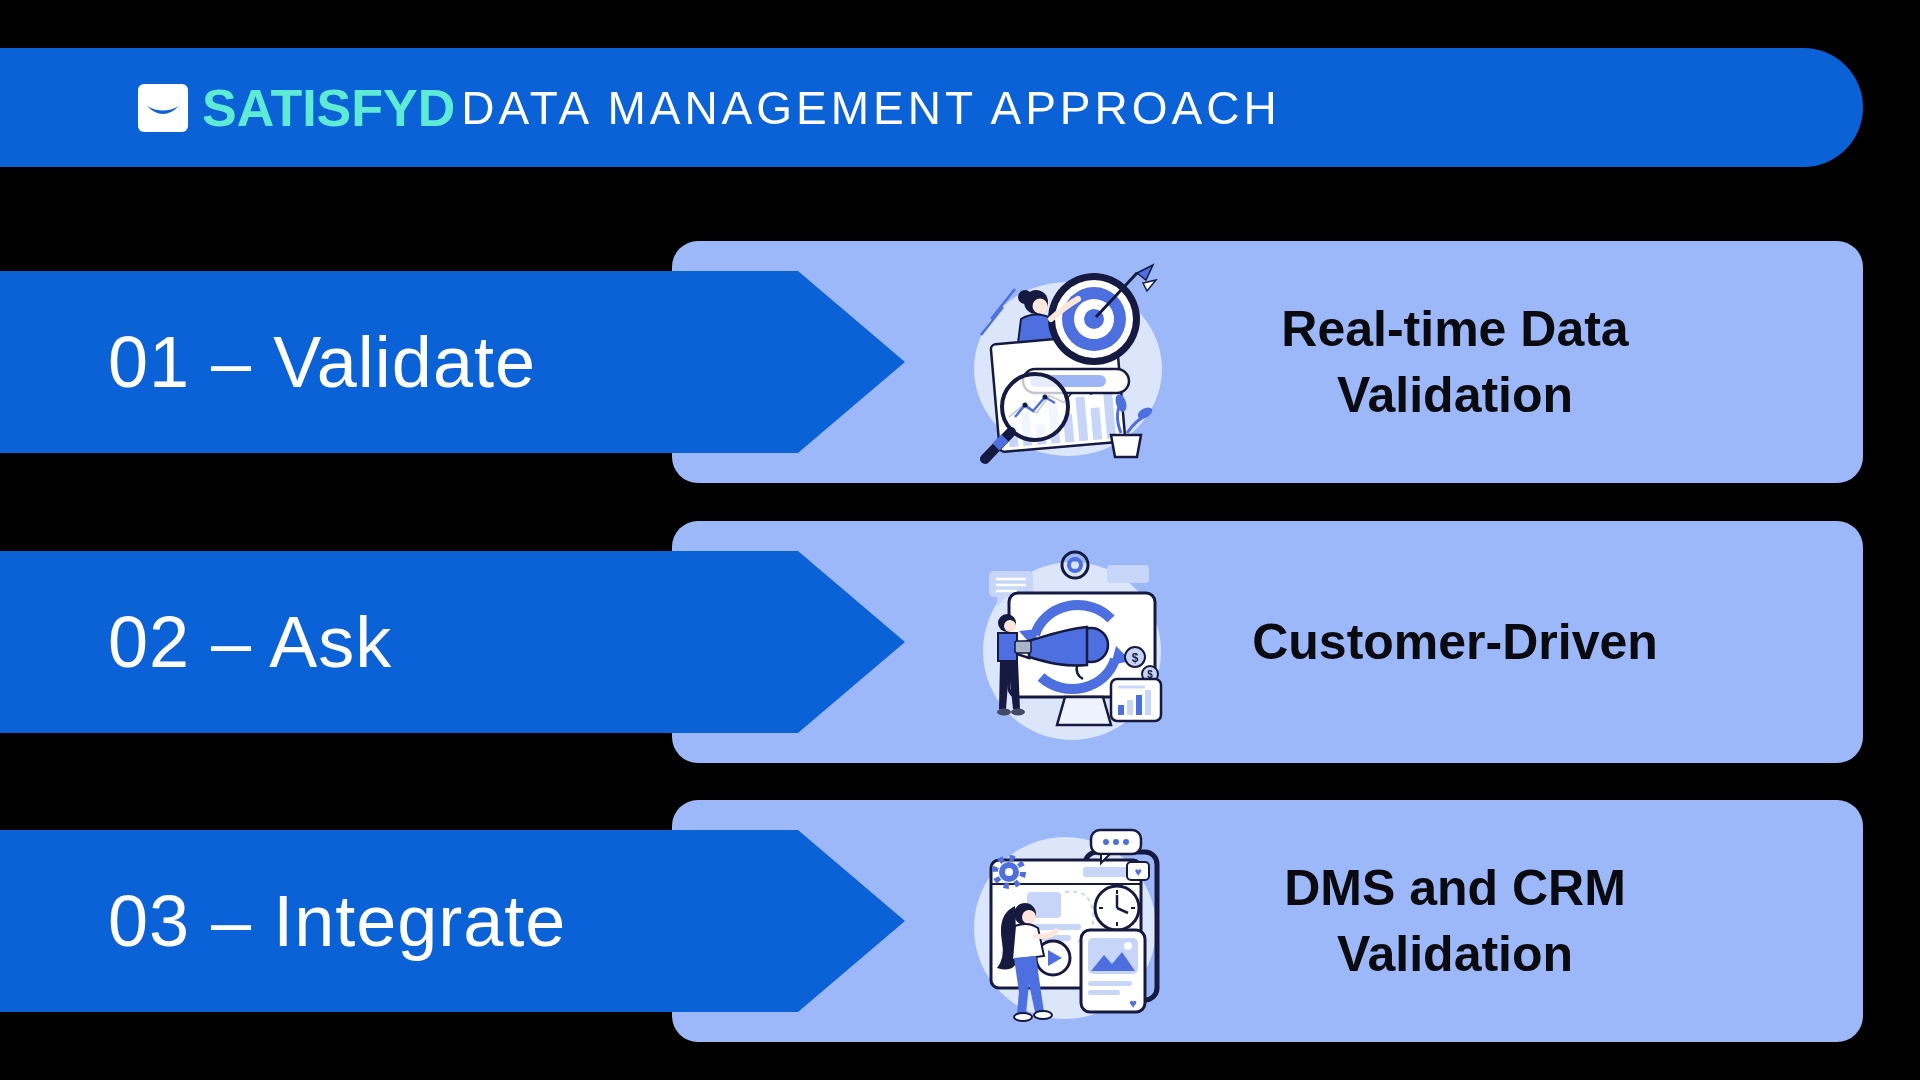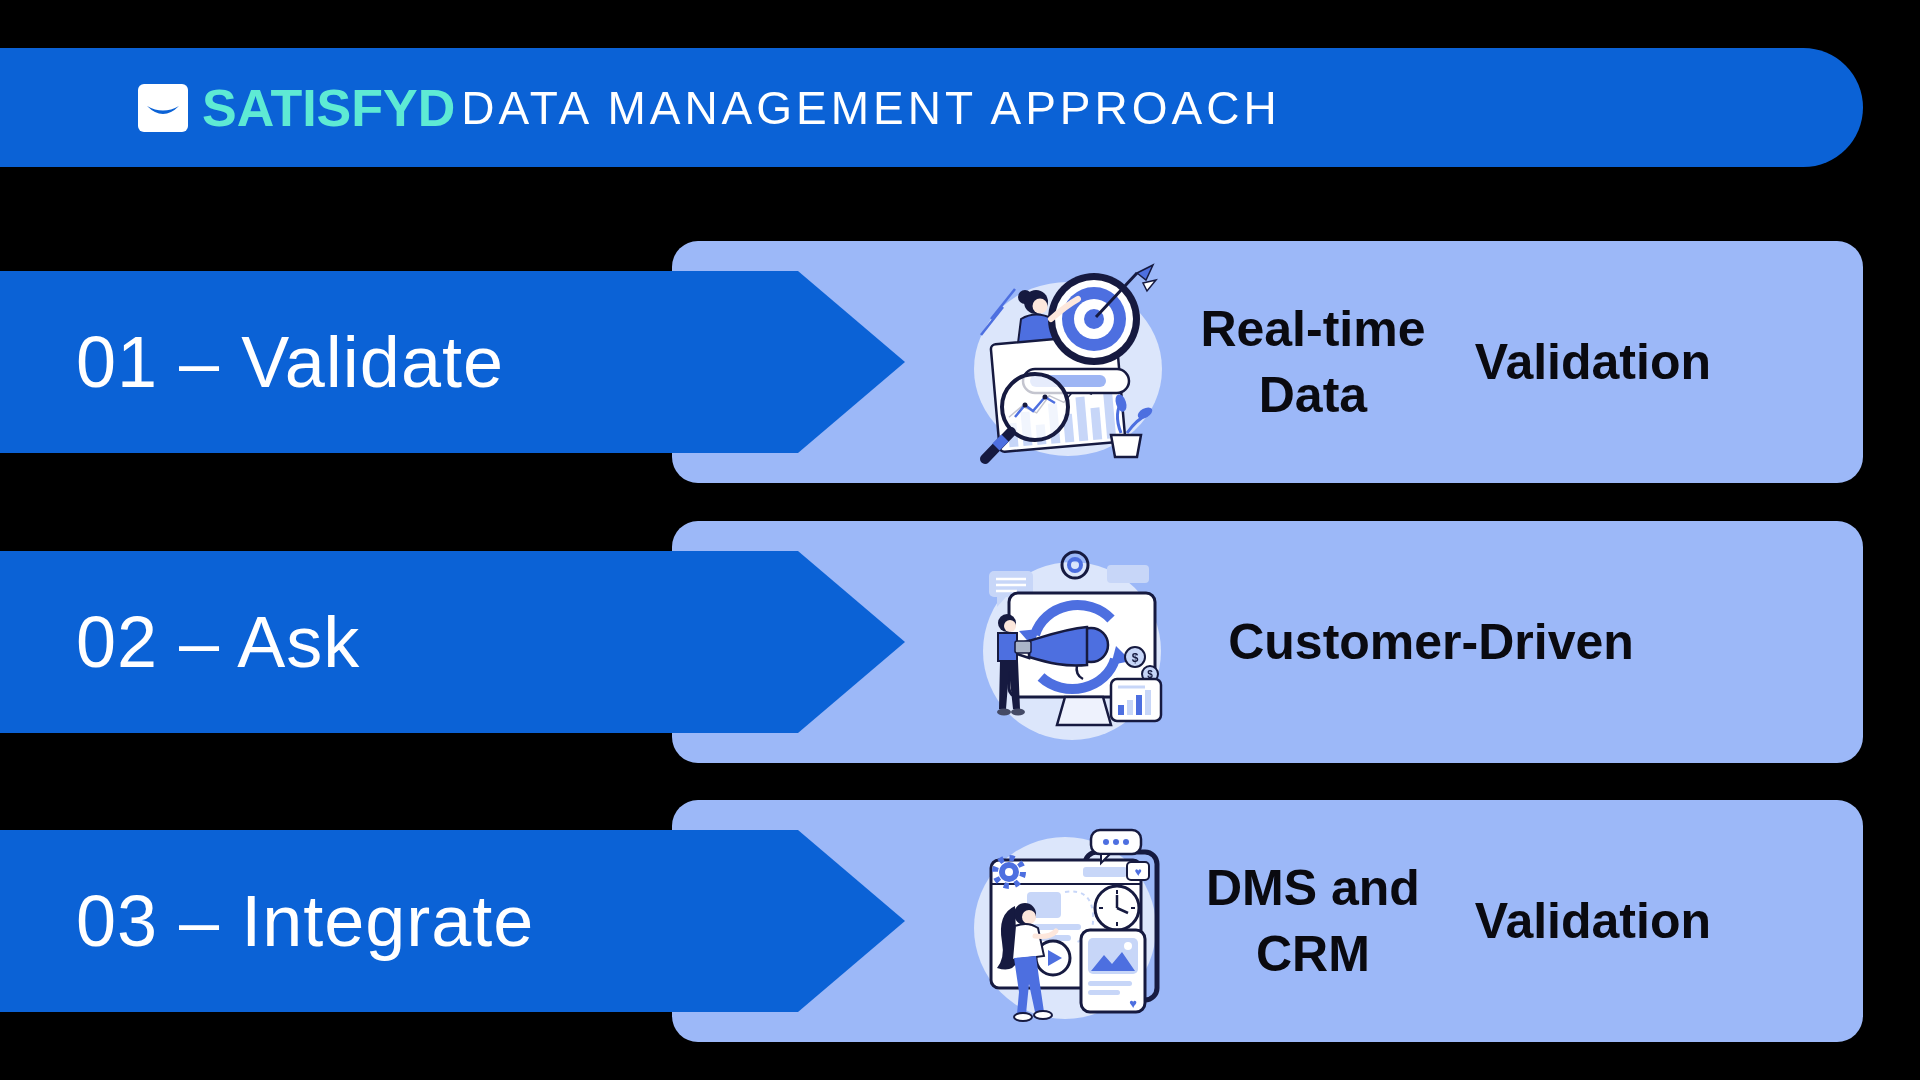--- a/index.html
+++ b/index.html
@@ -37,29 +37,29 @@
   
   .row{position:absolute;left:0;width:1920px;height:242px;}
   .row1{top:241px}.row2{top:521px}.row3{top:800px}
   .panel{
     position:absolute;left:672px;top:0;width:1191px;height:242px;
     background:var(--panel);border-radius:26px;
   }
   .arrow{
     position:absolute;left:0;top:30px;width:905px;height:182px;background:var(--blue);
     clip-path:polygon(0 0,798px 0,905px 91px,798px 182px,0 182px);
-    display:flex;align-items:center;padding-left:76px;box-sizing:border-box;
+    display:flex;align-items:center;padding-left:108px;box-sizing:border-box;
   }
   .arrow-label{
     color:#fff;font-size:72px;font-weight:400;letter-spacing:1px;white-space:nowrap;
   }
   .illus{position:absolute;left:965px;top:16px;width:210px;height:210px;}
   .desc{
-    position:absolute;left:1151px;top:0;width:560px;height:242px;
-    display:flex;flex-direction:row;align-items:center;justify-content:center;
+    position:absolute;left:1175px;top:0;width:560px;height:242px;
+    display:flex;flex-direction:column;align-items:center;justify-content:center;
     text-align:center;color:var(--ink);font-size:50px;font-weight:600;line-height:1.32;
   }
 </style>
 </head>
 <body>
 
 <div class="canvas">
 
   <div class="header">
     <div class="logo-box">

